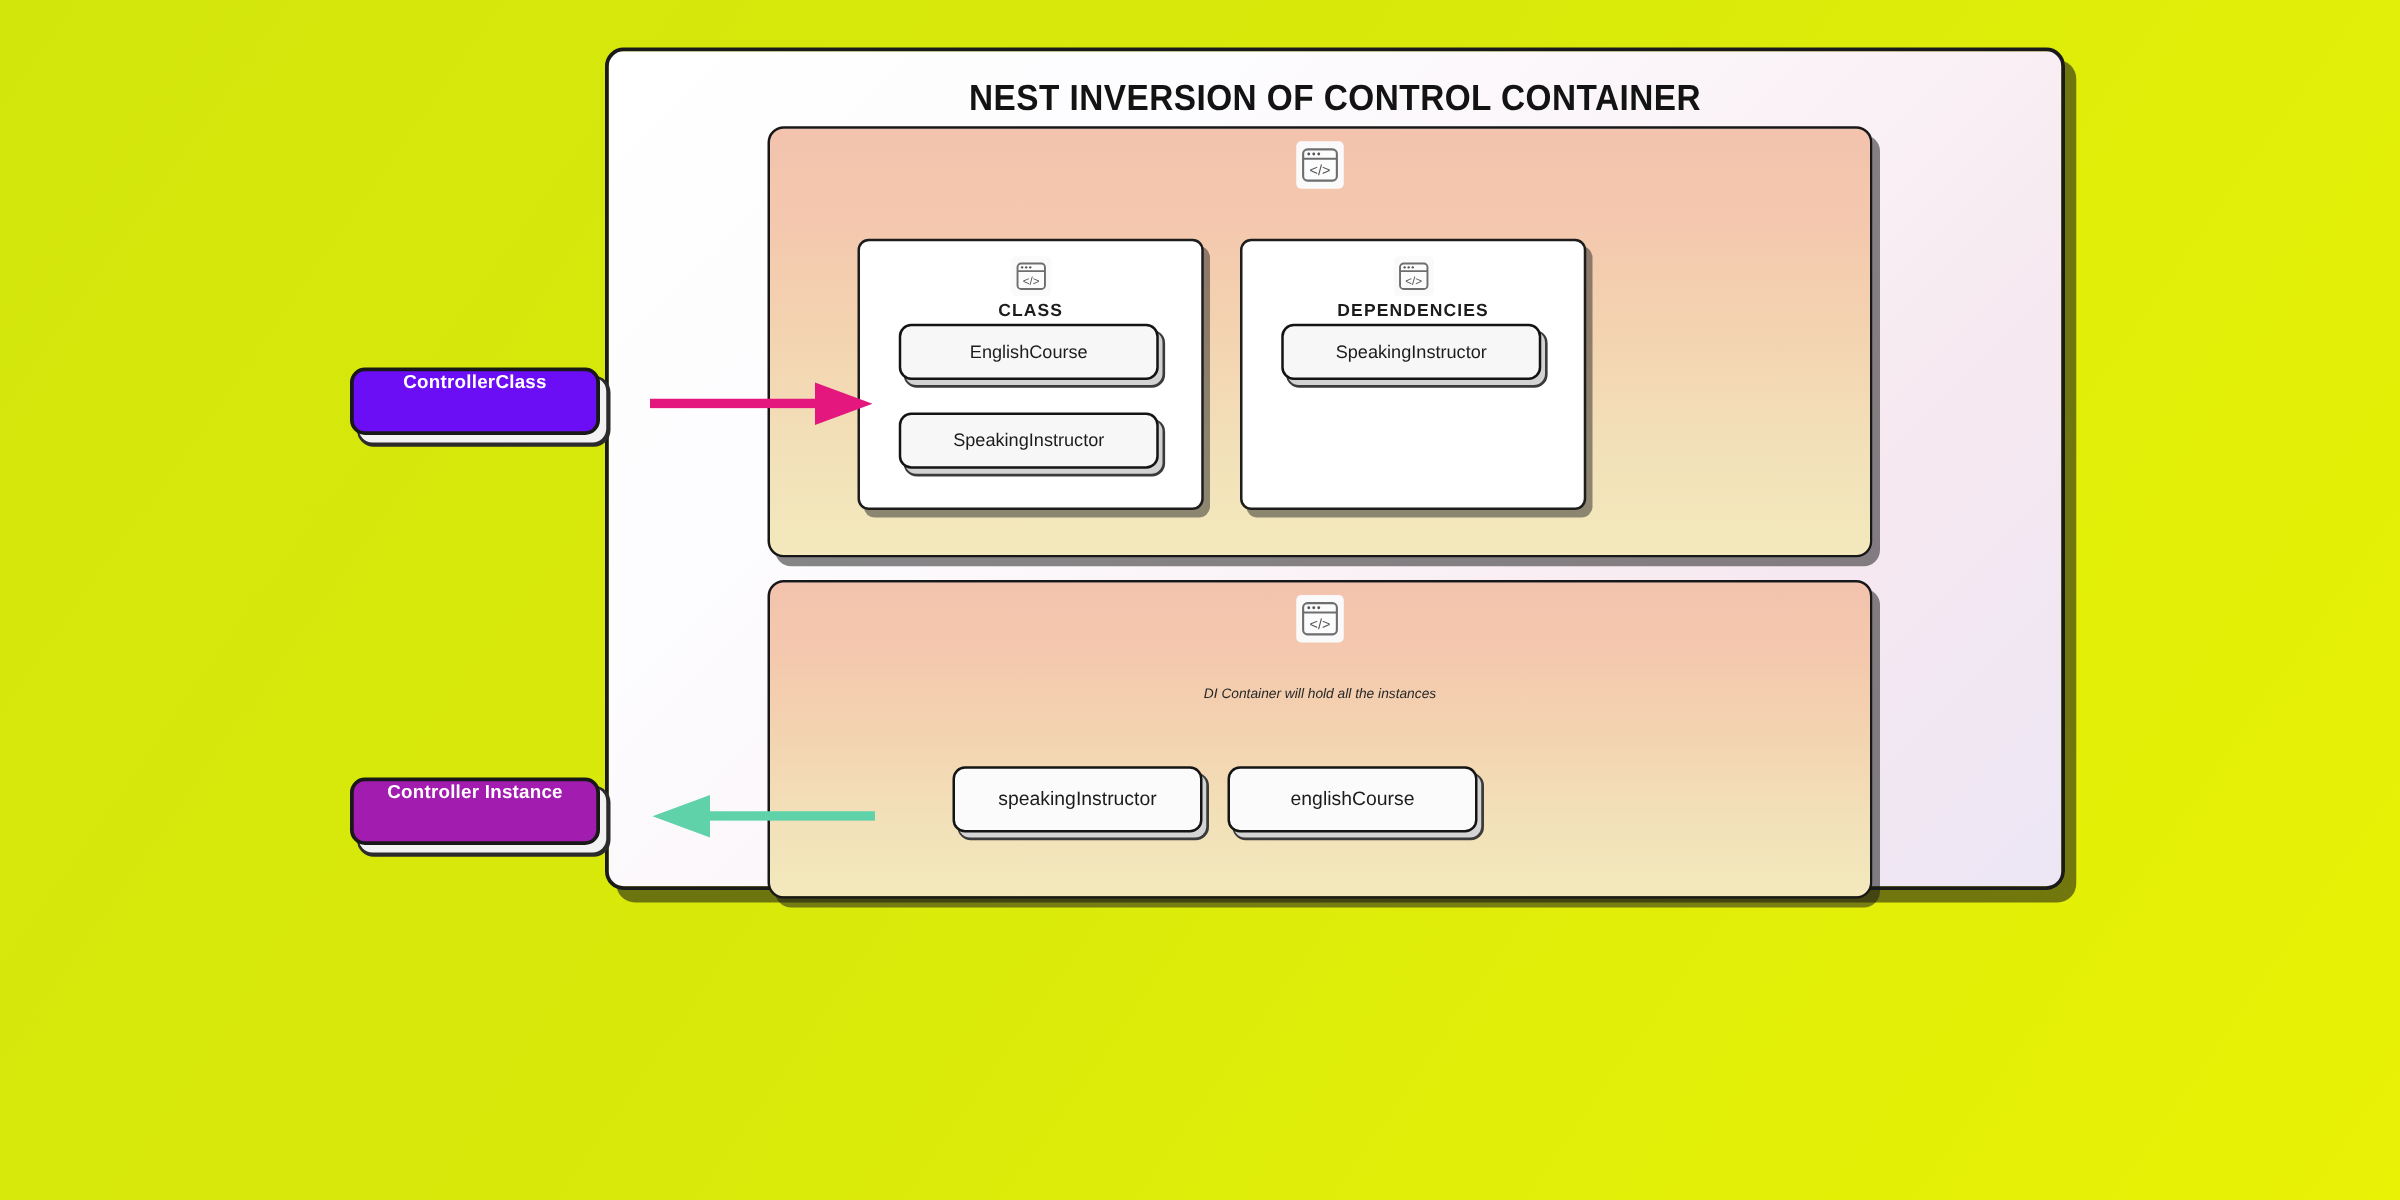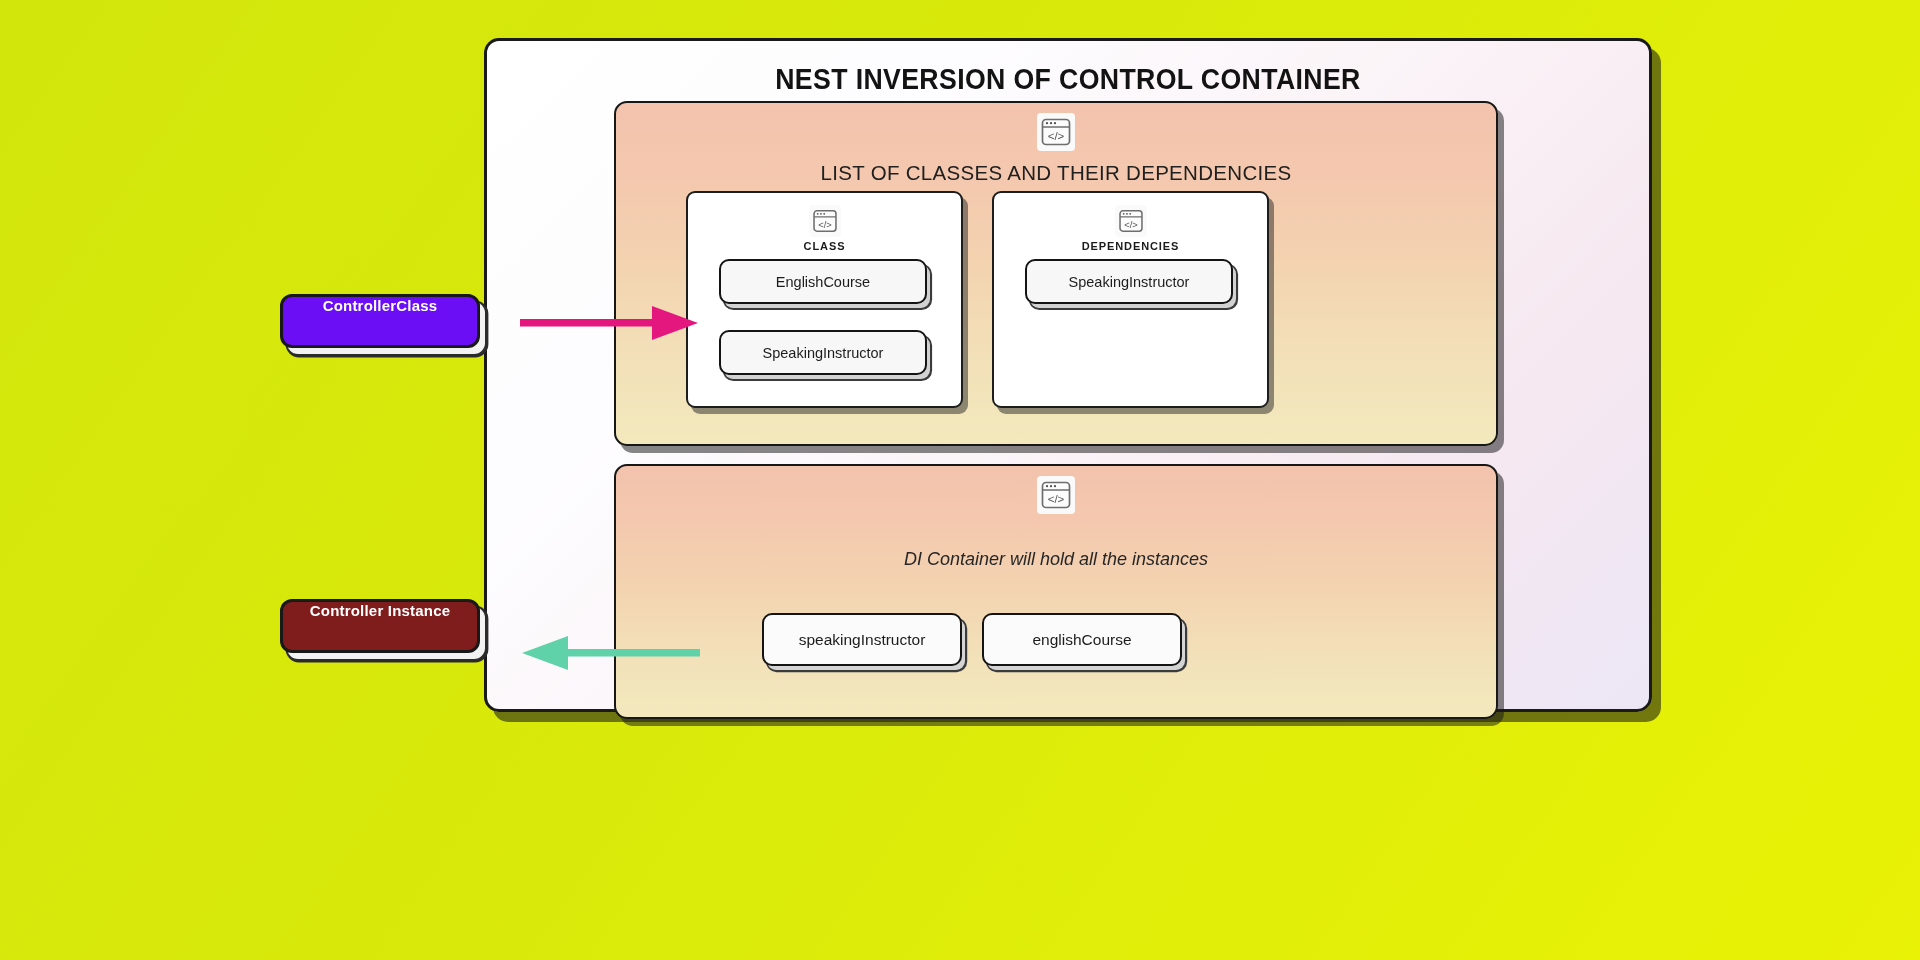--- a/index.html
+++ b/index.html
@@ -100,21 +100,21 @@
     font-size: 20.5px;
     letter-spacing: 0.3px;
     font-weight: 400;
   }
   .panel-subheading {
     position: absolute;
     left: 0;
     width: 100%;
     text-align: center;
     top: 83px;
-    font-size: 18px;
+    font-size: 11px;
     font-style: italic;
     color: #262626;
   }
 
   
   .code-icon {
     display: block;
     background: #fbfafb;
     padding: 3px;
     border-radius: 4px;
@@ -140,21 +140,21 @@
     left: 50%;
     transform: translateX(-50%);
     top: 12px;
   }
   .column-label {
     position: absolute;
     left: 0;
     width: 100%;
     text-align: center;
     top: 47px;
-    font-size: 11px;
+    font-size: 14px;
     font-weight: 700;
     letter-spacing: 0.9px;
     color: #1b1b1b;
   }
 
   
   .chip {
     position: absolute;
     left: 31px;
     width: 208px;
@@ -215,22 +215,22 @@
       6px 7px 0 -1px #f2f2f2,
       7px 8px 0 1.4px #2b2b2b;
   }
   .btn-controller-class {
     left: 280px;
     top: 294px;
     background: #6b0ef5;
   }
   .btn-controller-instance {
     left: 280px;
-    top: 599px;
-    background: #7f1d1d;
+    top: 622px;
+    background: #a21caf;
   }
 
   
   .arrow-wrap {
     position: absolute;
     z-index: 5;
   }
   .arrow-pink {
     left: 520px;
     top: 300px;
@@ -259,21 +259,20 @@
         <svg class="code-icon" width="32" height="32" viewBox="0 0 32 32">
           <rect x="2.5" y="3.5" width="27" height="25" rx="3.5" fill="#fcfcfc" stroke="#6e6e6e" stroke-width="1.7"></rect>
           <line x1="2.5" y1="11" x2="29.5" y2="11" stroke="#6e6e6e" stroke-width="1.5"></line>
           <circle cx="7" cy="7.2" r="1.15" fill="#555"></circle>
           <circle cx="11" cy="7.2" r="1.15" fill="#555"></circle>
           <circle cx="15" cy="7.2" r="1.15" fill="#555"></circle>
           <text x="16" y="24" text-anchor="middle" font-family="'Liberation Sans',sans-serif" font-size="11.5" fill="#555">&lt;/&gt;</text>
         </svg>
       </div>
 
-      <div class="panel-heading main">LIST OF CLASSES AND THEIR DEPENDENCIES</div>
 
       <div class="column column-left">
         <div class="column-icon-wrap">
           <svg class="code-icon" width="26" height="26" viewBox="0 0 32 32">
             <rect x="2.5" y="3.5" width="27" height="25" rx="3.5" fill="#fcfcfc" stroke="#6e6e6e" stroke-width="1.9"></rect>
             <line x1="2.5" y1="11" x2="29.5" y2="11" stroke="#6e6e6e" stroke-width="1.6"></line>
             <circle cx="7" cy="7.2" r="1.15" fill="#555"></circle>
             <circle cx="11" cy="7.2" r="1.15" fill="#555"></circle>
             <circle cx="15" cy="7.2" r="1.15" fill="#555"></circle>
             <text x="16" y="24.2" text-anchor="middle" font-family="'Liberation Sans',sans-serif" font-size="11.5" fill="#555">&lt;/&gt;</text>

